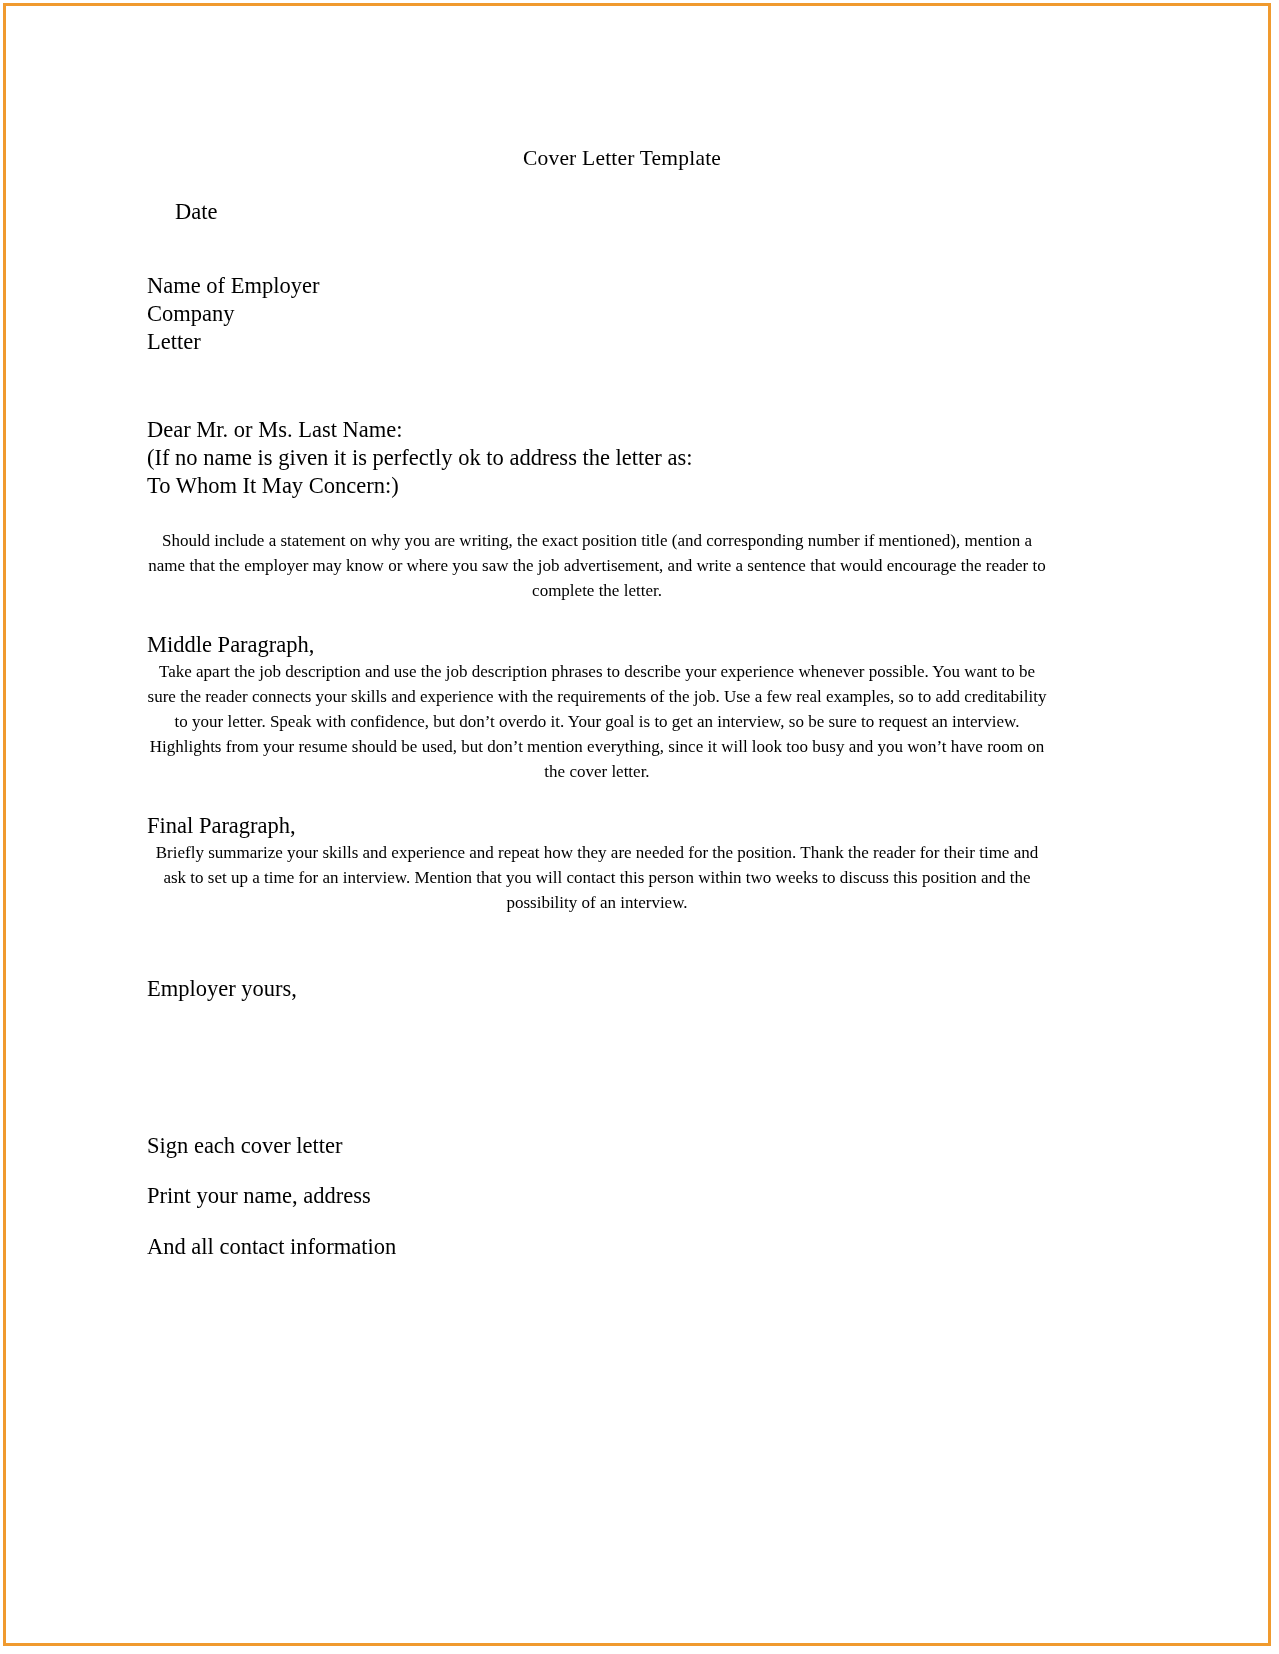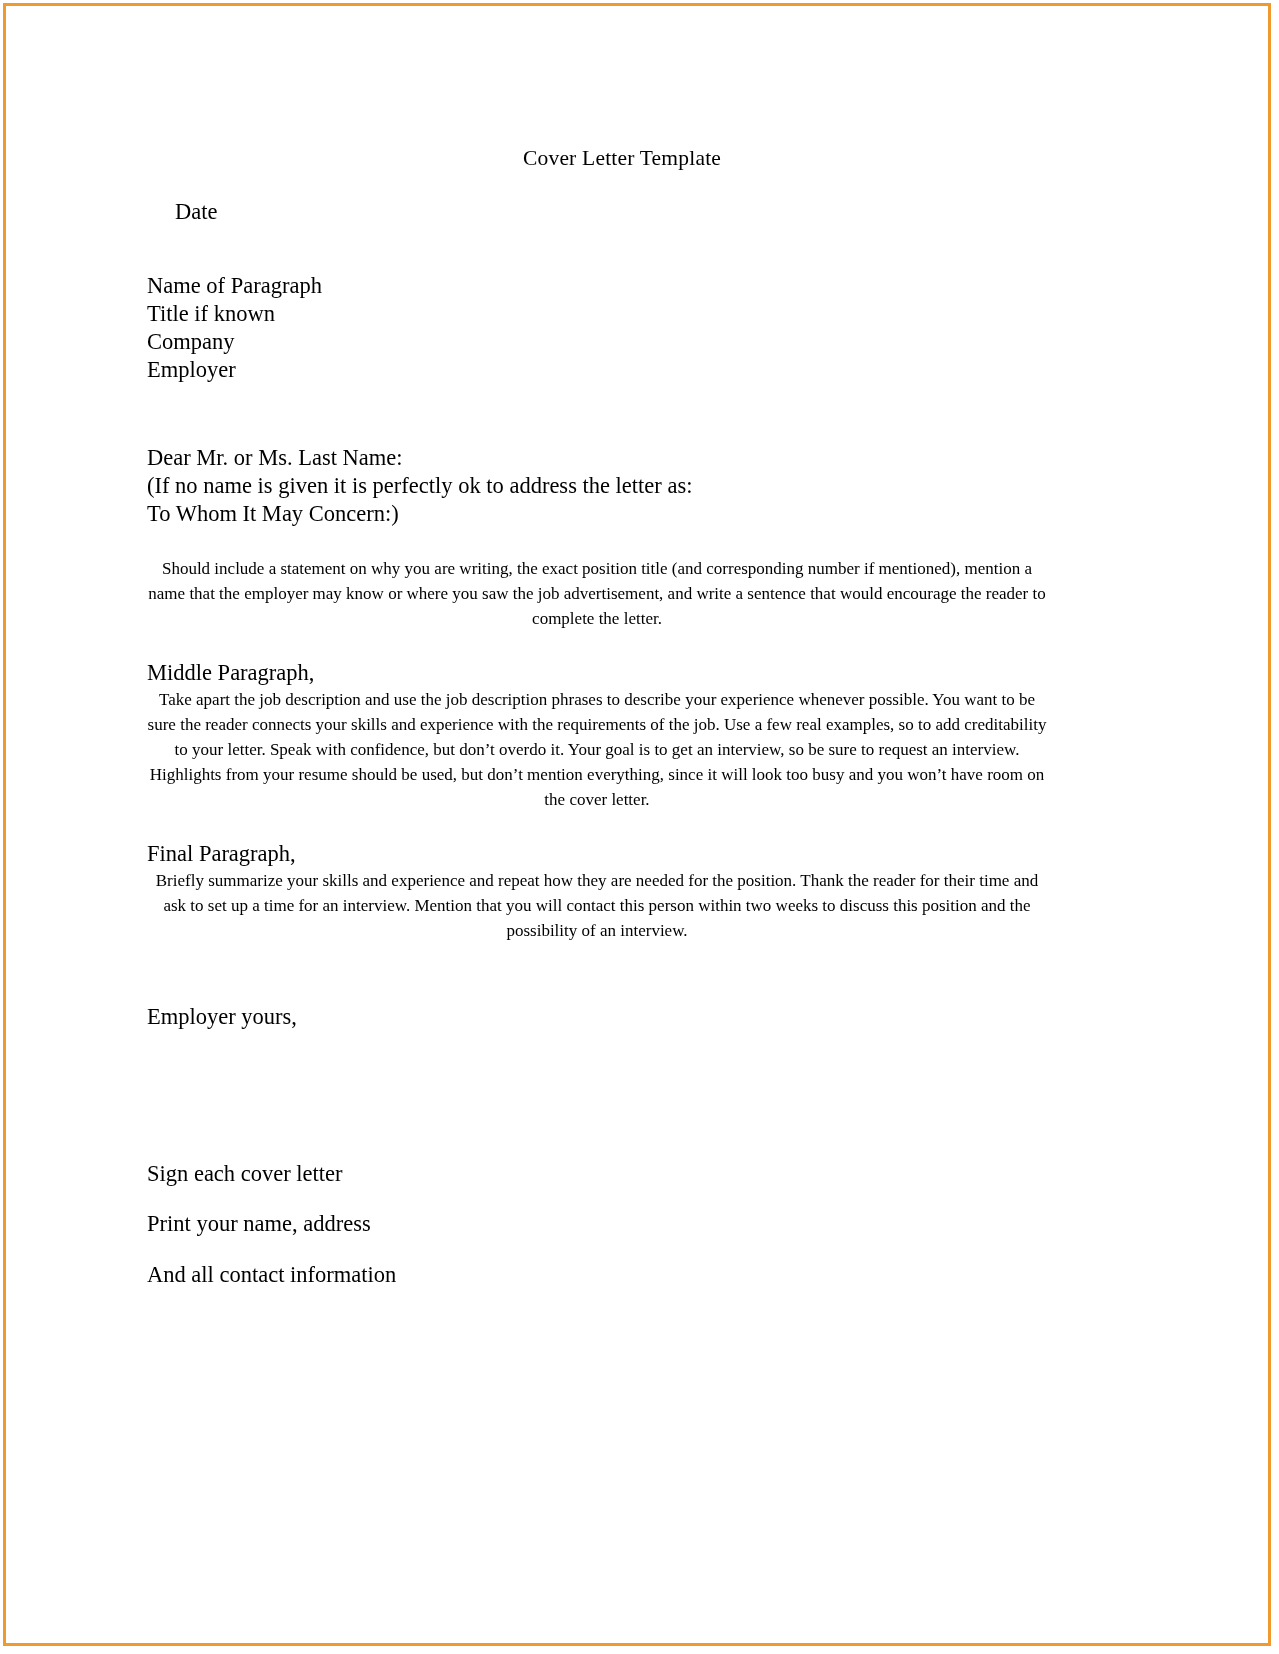--- a/index.html
+++ b/index.html
@@ -103,24 +103,23 @@
 
       <div class="doc-title">Cover Letter Template</div>
 
       <div class="spacer-xl"></div>
 
       <div class="line">Date</div>
 
       <div class="spacer-lg"></div>
 
       <div class="block">
-        <p>Name of Paragraph</p>
-        <p>Title if known</p>
+        <p>Name of Employer</p>
         <p>Company</p>
-        <p>Employer</p>
+        <p>Letter</p>
       </div>
 
       <div class="spacer-lg"></div>
       <div class="spacer-sm"></div>
 
       <div class="block">
         <p>Dear Mr. or Ms. Last Name:</p>
         <p>(If no name is given it is perfectly ok to address the letter as:</p>
         <p>To Whom It May Concern:)</p>
       </div>

